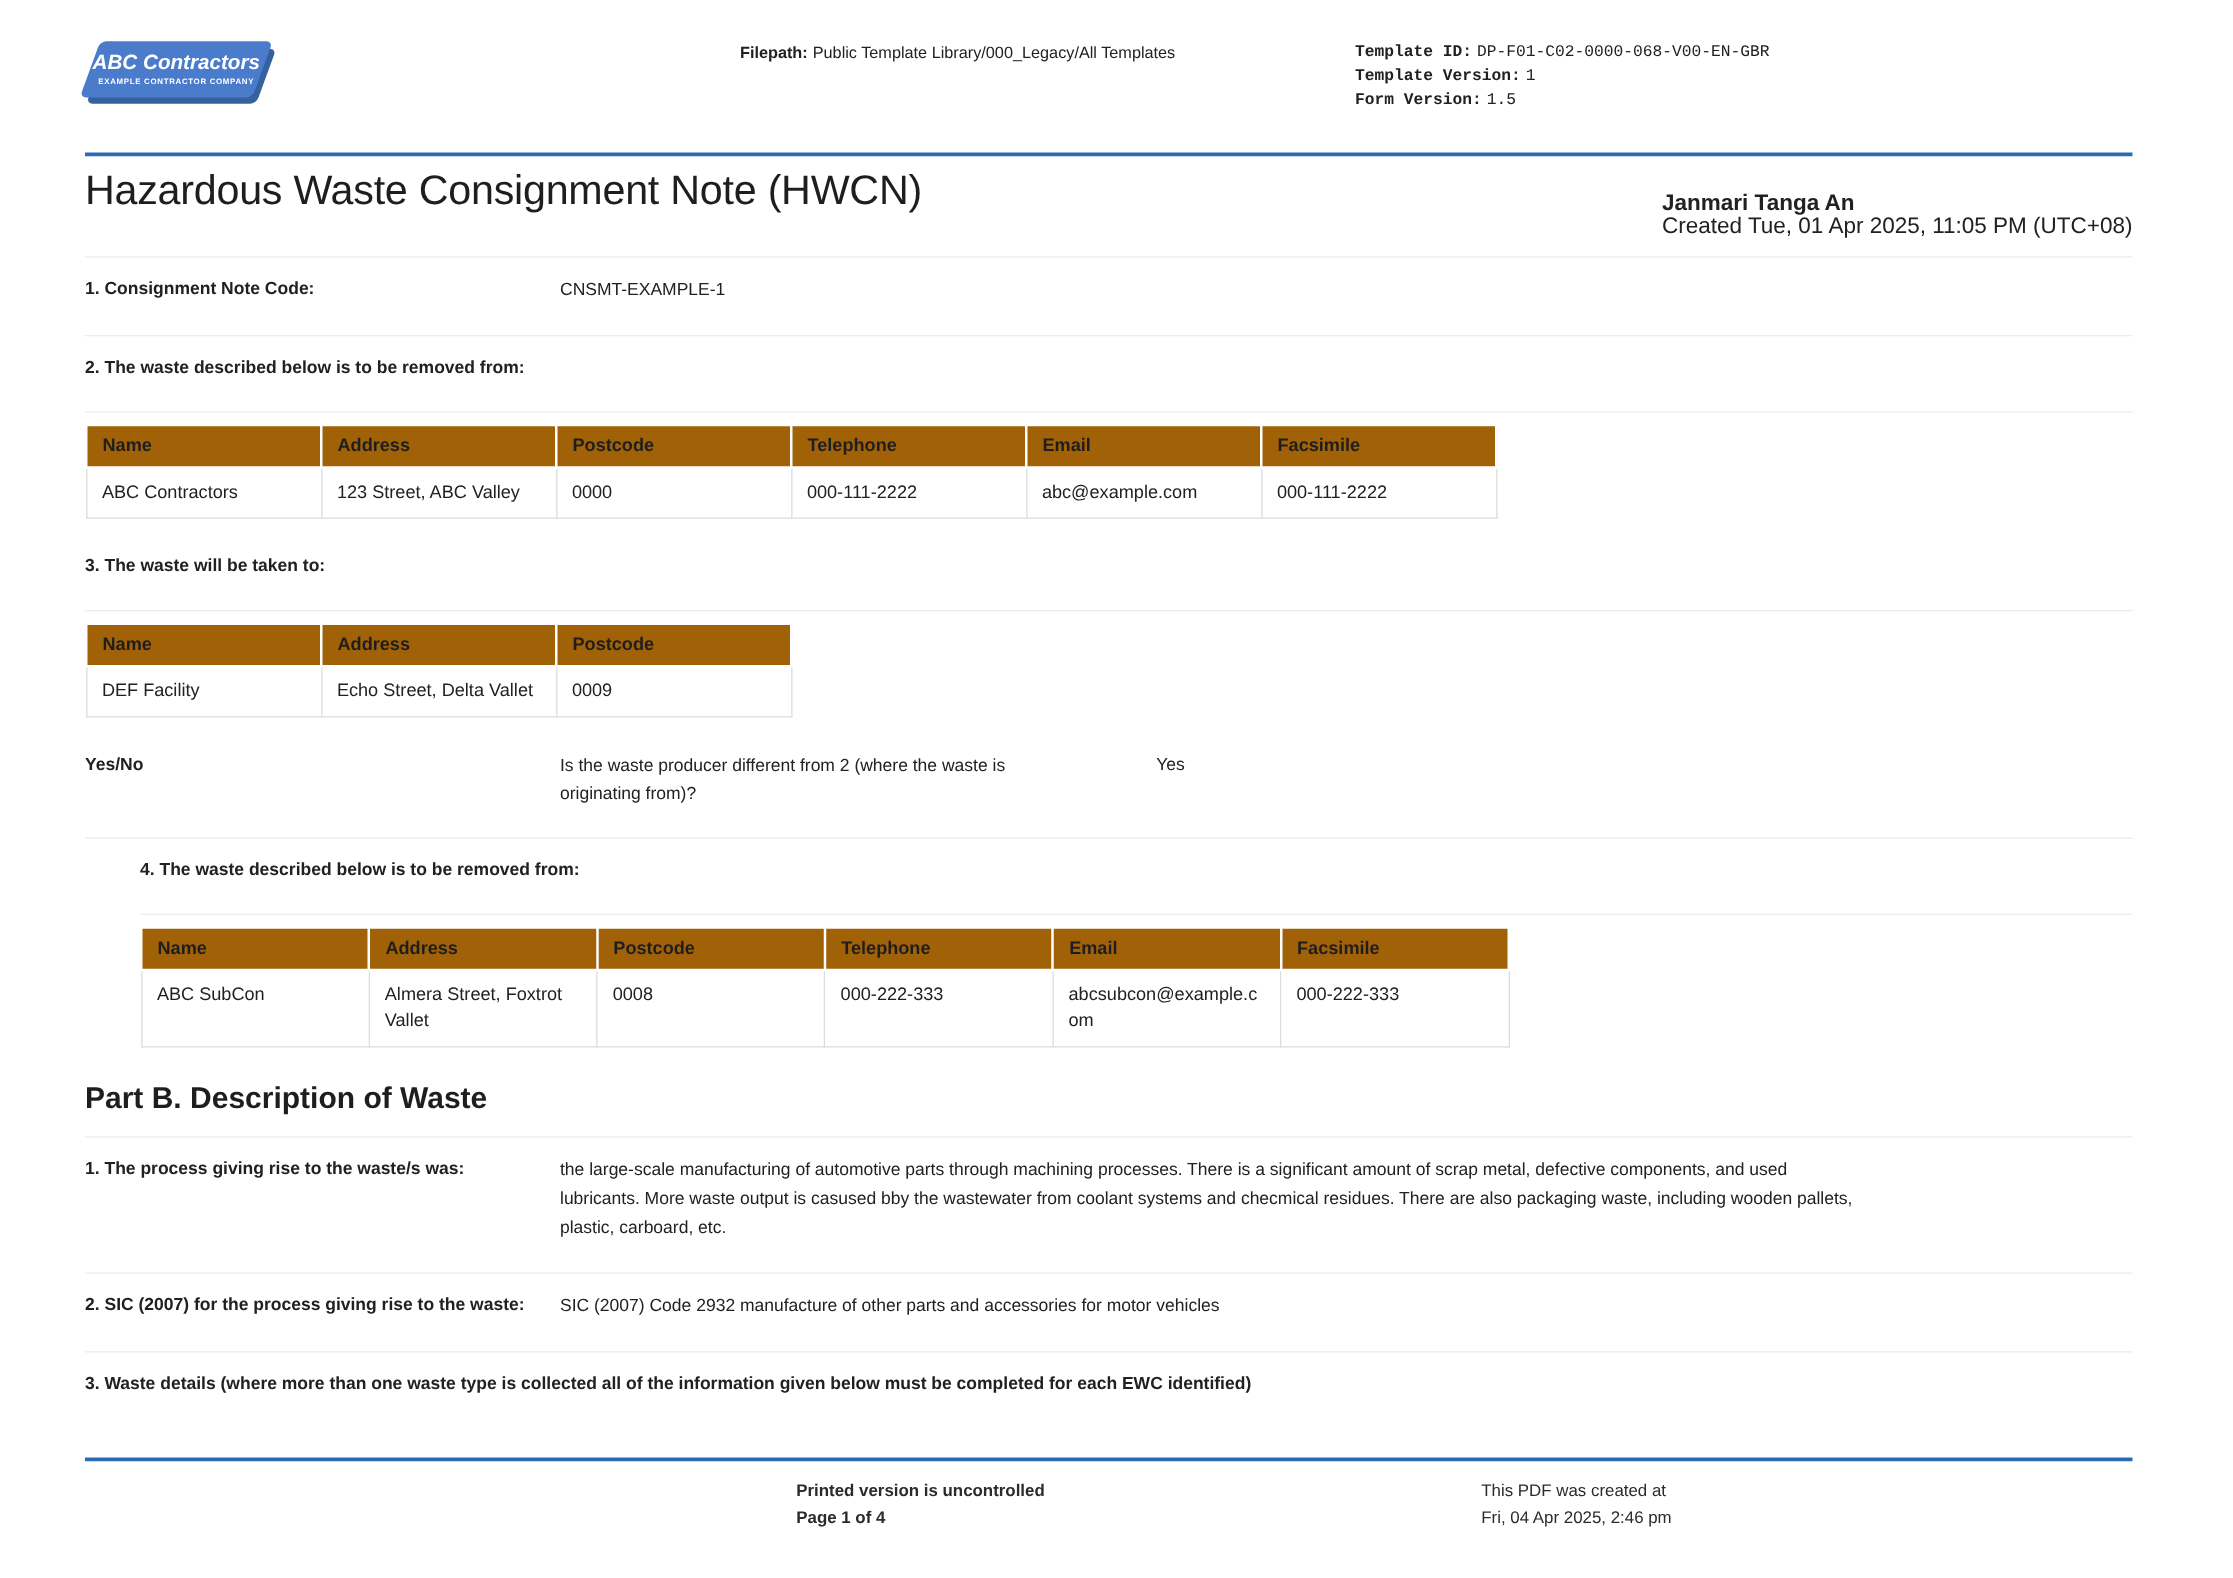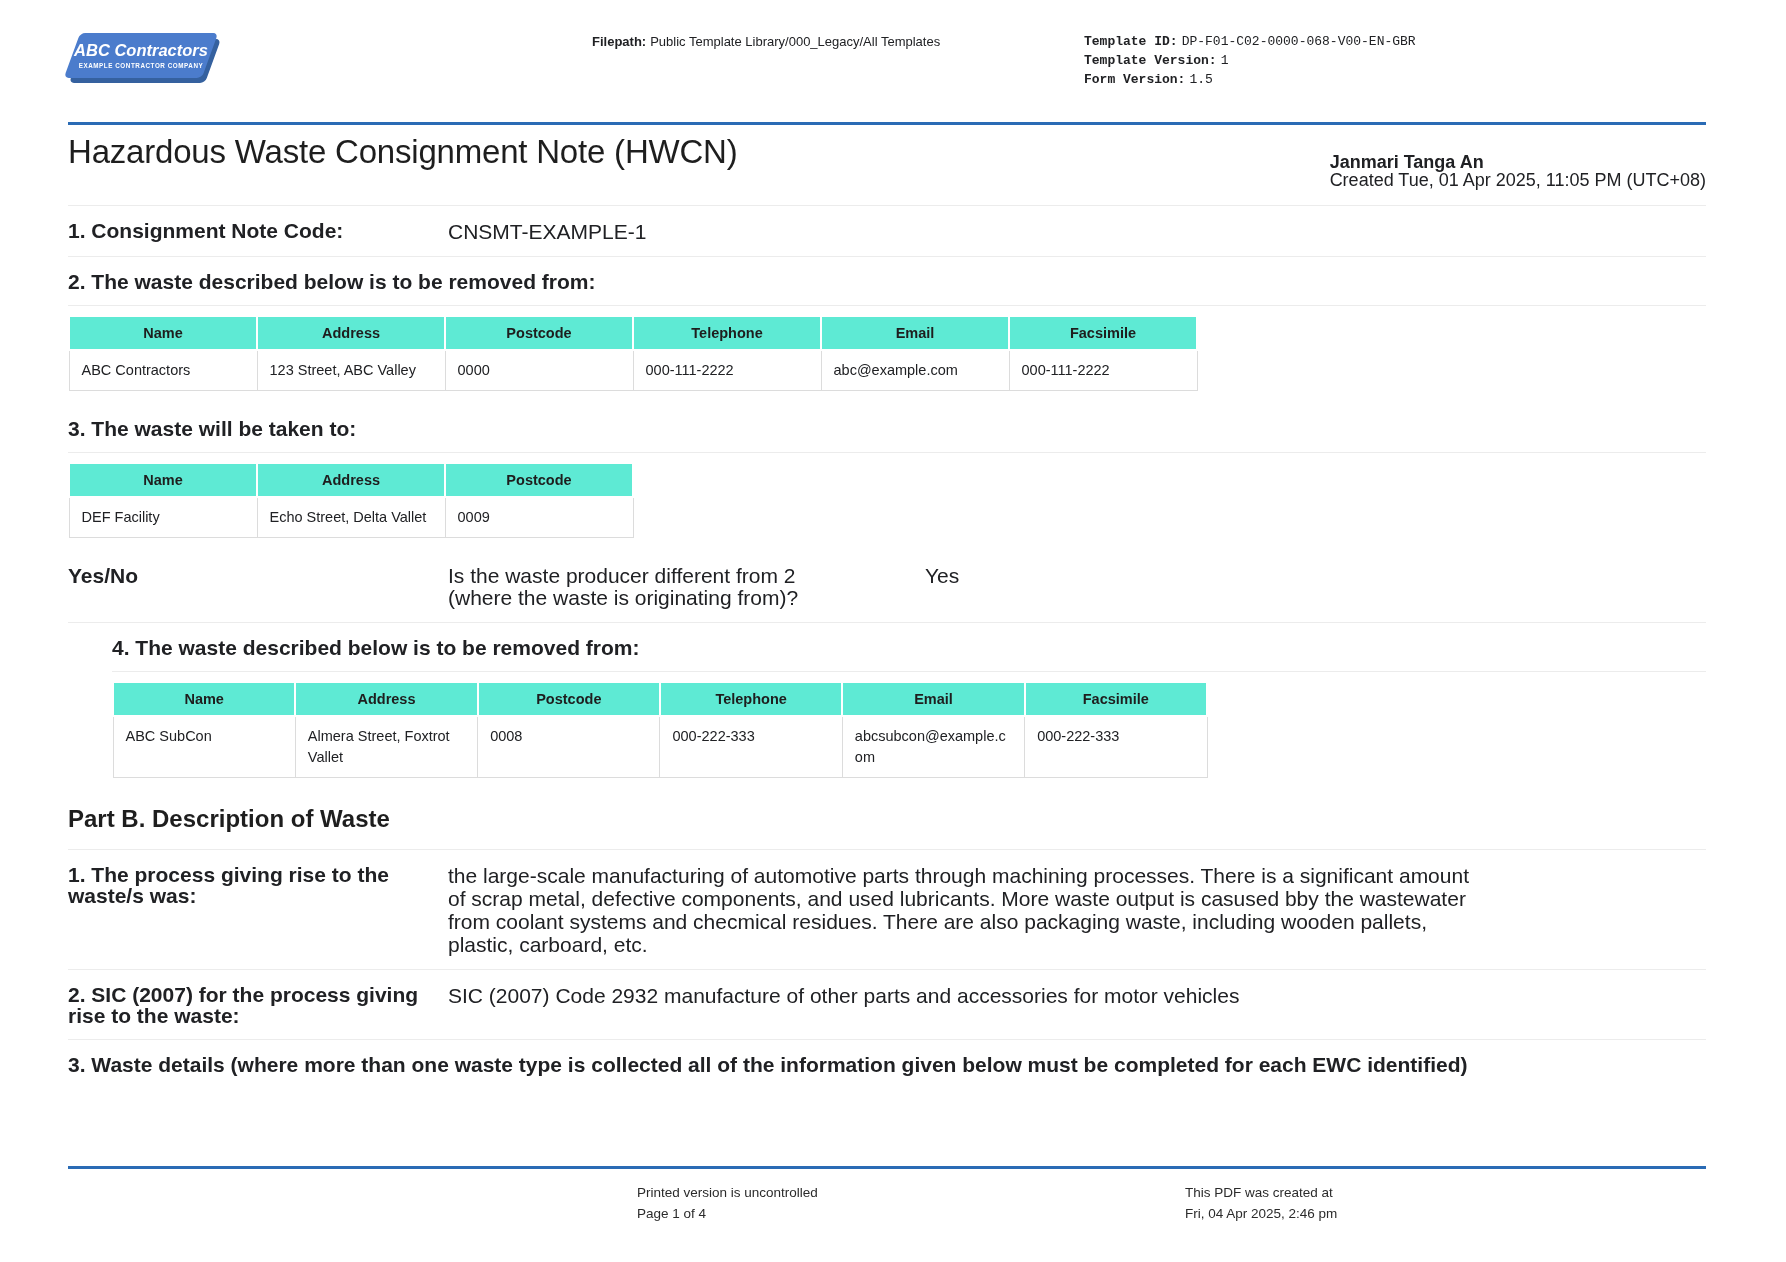--- a/index.html
+++ b/index.html
@@ -28,43 +28,43 @@
   
   .title-row{display:flex;justify-content:space-between;align-items:flex-start;margin-top:8px;}
   h1{font-size:33px;font-weight:400;margin:0;color:#1e1e1e;letter-spacing:-.2px;}
   .creator{font-size:18px;margin-top:20px;line-height:18px;}
   .creator .name{font-weight:700;}
 
   
   h2{font-size:24px;font-weight:700;margin:27px 0 0 0;color:#1e1e1e;}
   .hr-light{border-top:1px solid #ececec;margin-top:16px;}
 
-  .frow{display:flex;padding:14px 0 13px 0;border-bottom:1px solid #ececec;font-size:21px;line-height:21px;}
+  .frow{display:flex;padding:14px 0 25px 0;border-bottom:1px solid #ececec;font-size:14px;line-height:21px;}
   .frow.noborder{border-bottom:none;}
   .frow .lbl{width:380px;flex-shrink:0;font-weight:700;}
   .frow .lbl.full{width:auto;}
   .frow .val{line-height:23px;}
   .q{width:412px;line-height:22px;}
   .ans{margin-left:65px;}
 
   
   table{border-collapse:collapse;table-layout:fixed;font-size:14.5px;margin:9px 0 13px 0;}
-  th{background:#5eead4;border:2px solid #ffffff;text-align:center;font-weight:700;padding:8px 12px;color:#1e1e1e;}
+  th{background:#a16207;border:2px solid #ffffff;text-align:left;font-weight:700;padding:8px 12px;color:#1e1e1e;}
   td{border:1px solid #dcdcdc;padding:9px 12px;vertical-align:top;line-height:21px;}
   .t-six{width:1128px;} .t-six th,.t-six td{width:188px;box-sizing:border-box;}
   .t-three{width:564px;} .t-three th,.t-three td{width:188px;box-sizing:border-box;}
   .t-four{width:1096px;} .t-four th,.t-four td{width:182px;box-sizing:border-box;}
   .cell-break{word-break:break-all;}
 
   .indent4{margin-left:44px;}
 
   
   .footer-rule{position:absolute;left:68px;right:80px;top:1166px;height:3px;background:#2a6bb5;}
   .footer{position:absolute;left:68px;right:80px;top:1182px;font-size:13.5px;line-height:21px;color:#2b2b2b;}
-  .f-left{position:absolute;left:569px;top:0;}
+  .f-left{position:absolute;left:569px;top:0;font-weight:bold;}
   .f-right{position:absolute;left:1117px;top:0;}
 </style>
 </head>
 <body>
 
 <div class="page">
 
   <div class="header-row">
     <div class="logo">
       <div class="shadow"></div>

